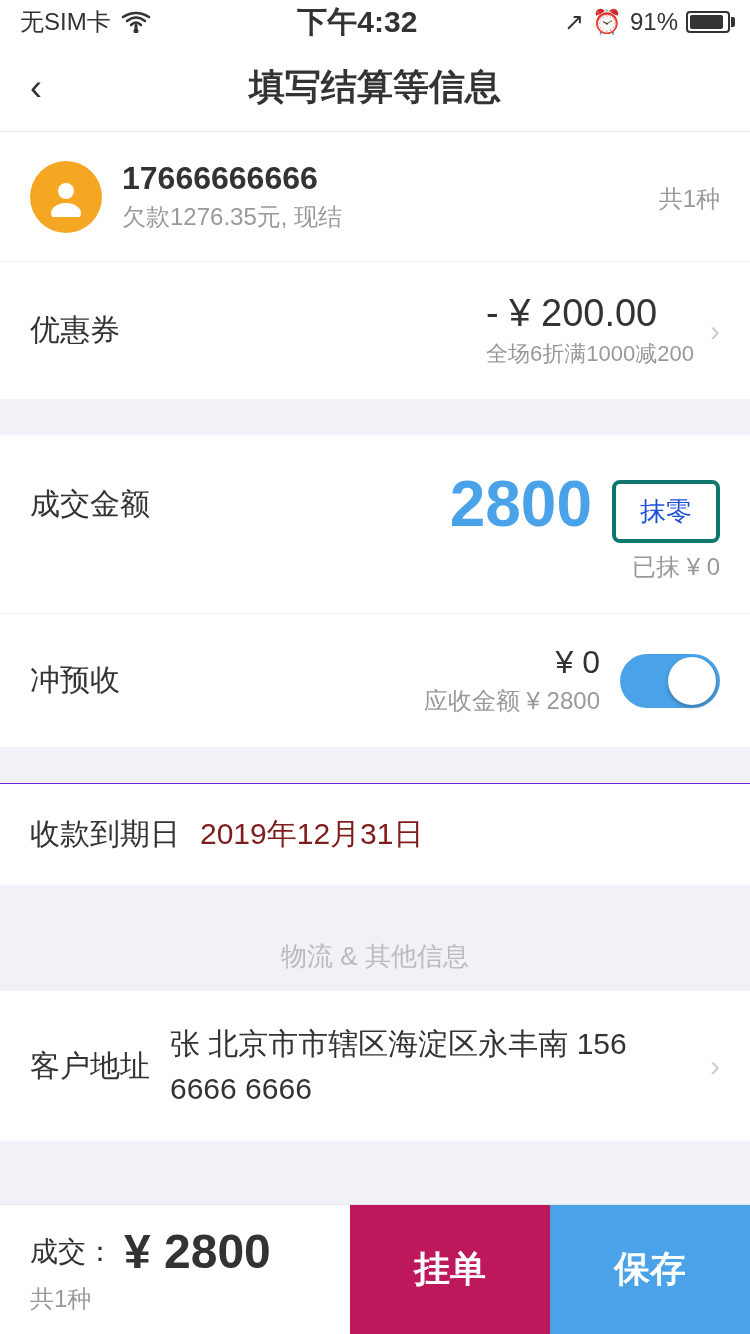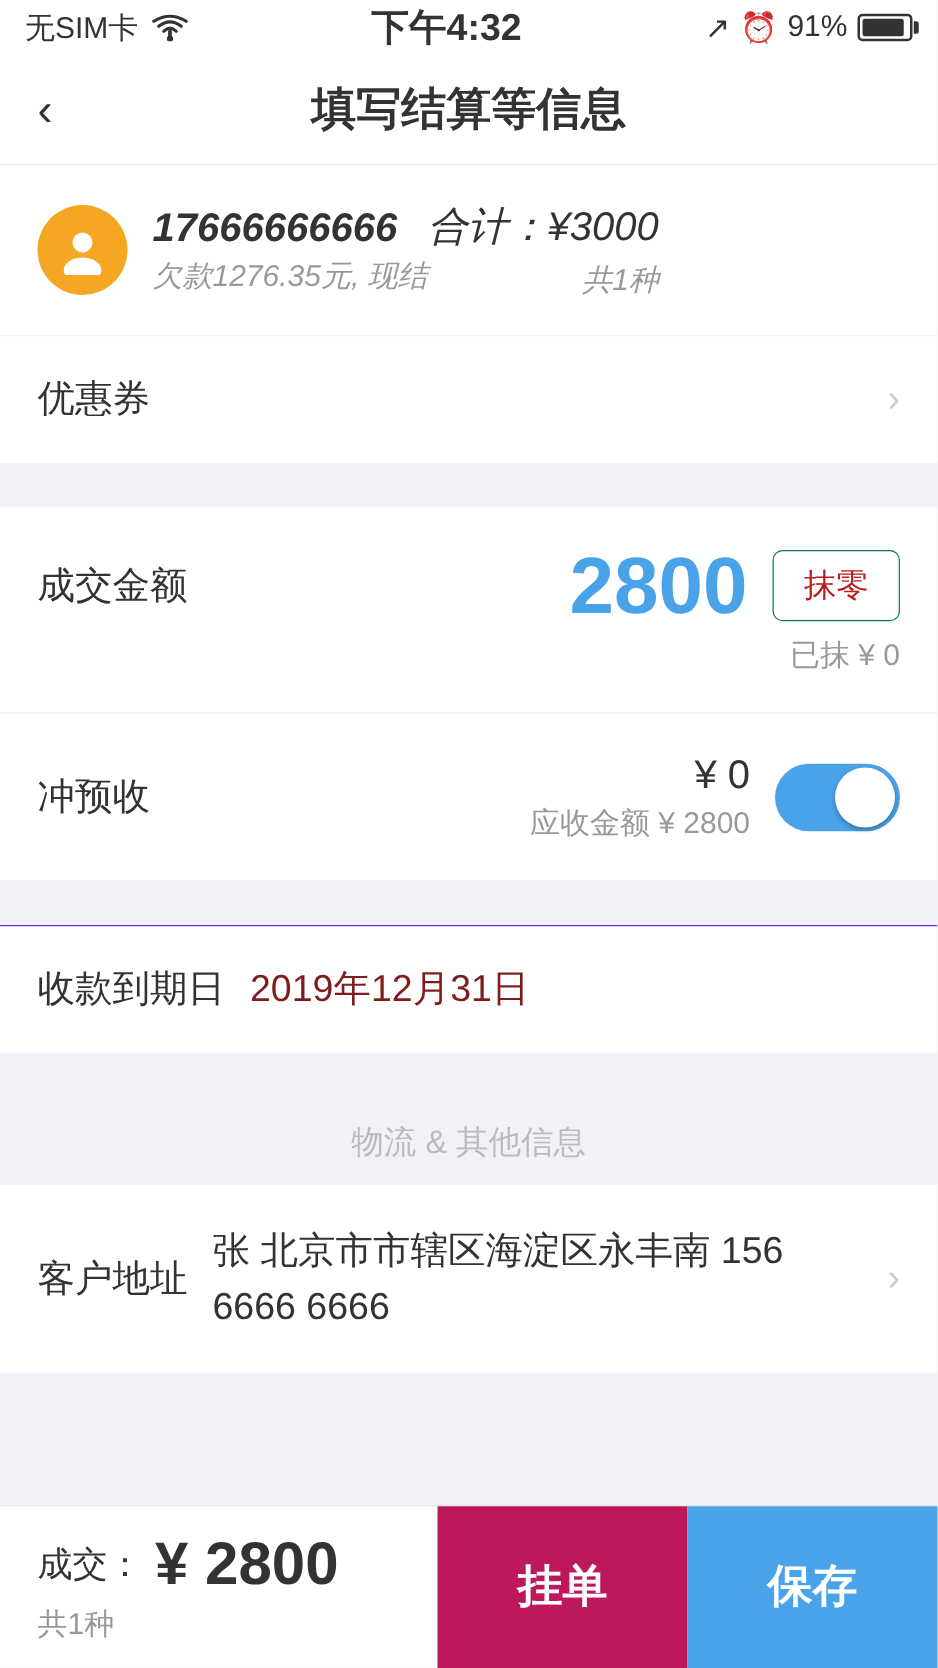--- a/index.html
+++ b/index.html
@@ -71,22 +71,21 @@
       background: #fff;
       margin-bottom: 18px;
     }
 
     
     .customer-row {
       background: #fff;
       padding: 28px 30px;
       display: flex;
       align-items: center;
-      justify-content: flex-start;
-      font-style: italic;
+      justify-content: space-between;
     }
     .customer-left { display: flex; align-items: center; gap: 20px; }
     .avatar {
       width: 72px; height: 72px; border-radius: 50%;
       background: #f5a623;
       display: flex; align-items: center; justify-content: center;
       color: #fff; font-size: 36px;
     }
     .customer-info {}
     .customer-phone { font-size: 32px; font-weight: 600; color: #333; }
@@ -122,27 +121,28 @@
     .deal-row {
       display: flex;
       align-items: center;
       justify-content: space-between;
       gap: 41px;
     }
     .deal-label { font-size: 30px; color: #333; }
     .deal-right-col { display: flex; align-items: center; gap: 20px; }
     .deal-amount-value { font-size: 64px; font-weight: 700; color: #4aa3e8; line-height: 1; }
     .round-btn {
-      border: 1px solid #0f766e;
+      border: 4px solid #0f766e;
       border-radius: 8px;
       padding: 10px 24px;
       font-size: 26px;
-      color: #b91c1c;
-      background: #fff;
-      cursor: pointer;
+      color: #1d4ed8;
+      background: #fff;
+      cursor: pointer;
+      margin-top: 15px;
     }
     .deal-sub { font-size: 24px; color: #999; margin-top: 8px; text-align: right; }
 
     
     .pre-collect-section {
       background: #fff;
       padding: 30px;
       border-top: 1px solid #f0f0f0;
     }
     .pre-collect-row {
@@ -286,28 +286,31 @@
             <circle cx="20" cy="14" r="8" fill="#fff"></circle>
             <ellipse cx="20" cy="36" rx="15" ry="10" fill="#fff"></ellipse>
           </svg>
         </div>
         <div class="customer-info">
           <div class="customer-phone">17666666666</div>
           <div class="customer-debt">欠款1276.35元, 现结</div>
         </div>
       </div>
       <div class="customer-right">
-        <div class="total-amount">合计：¥3000</div>
         <div class="total-count">共1种</div>
       </div>
     </div>
 
     <div class="row-item">
       <span class="row-label">优惠券</span>
       <div class="row-right">
+        <div>
+          <div class="coupon-discount">- ¥ 200.00</div>
+          <div class="coupon-desc">全场6折满1000减200</div>
+        </div>
         <span class="chevron">›</span>
       </div>
     </div>
   </div>
 
   <div class="section-divider"></div>
 
   <div class="deal-section white-card">
     <div class="deal-row">
       <span class="deal-label">成交金额</span>

